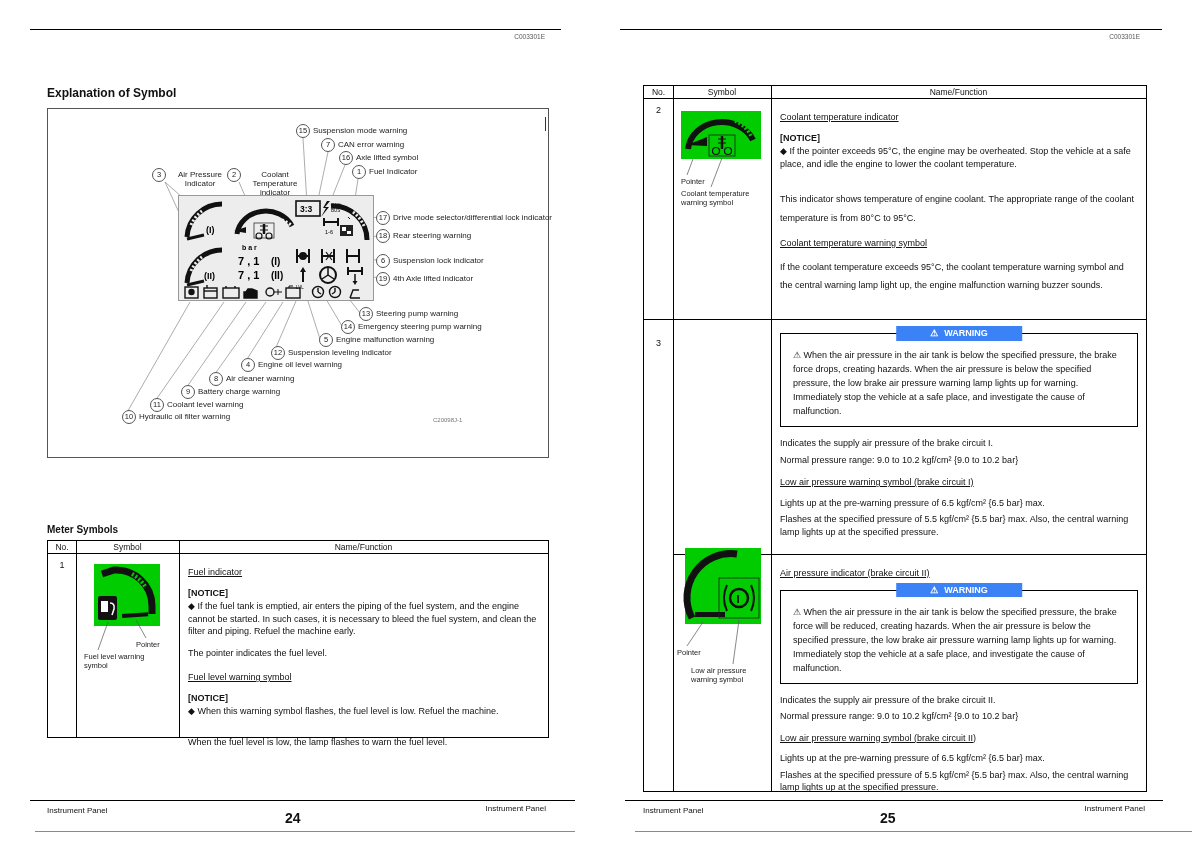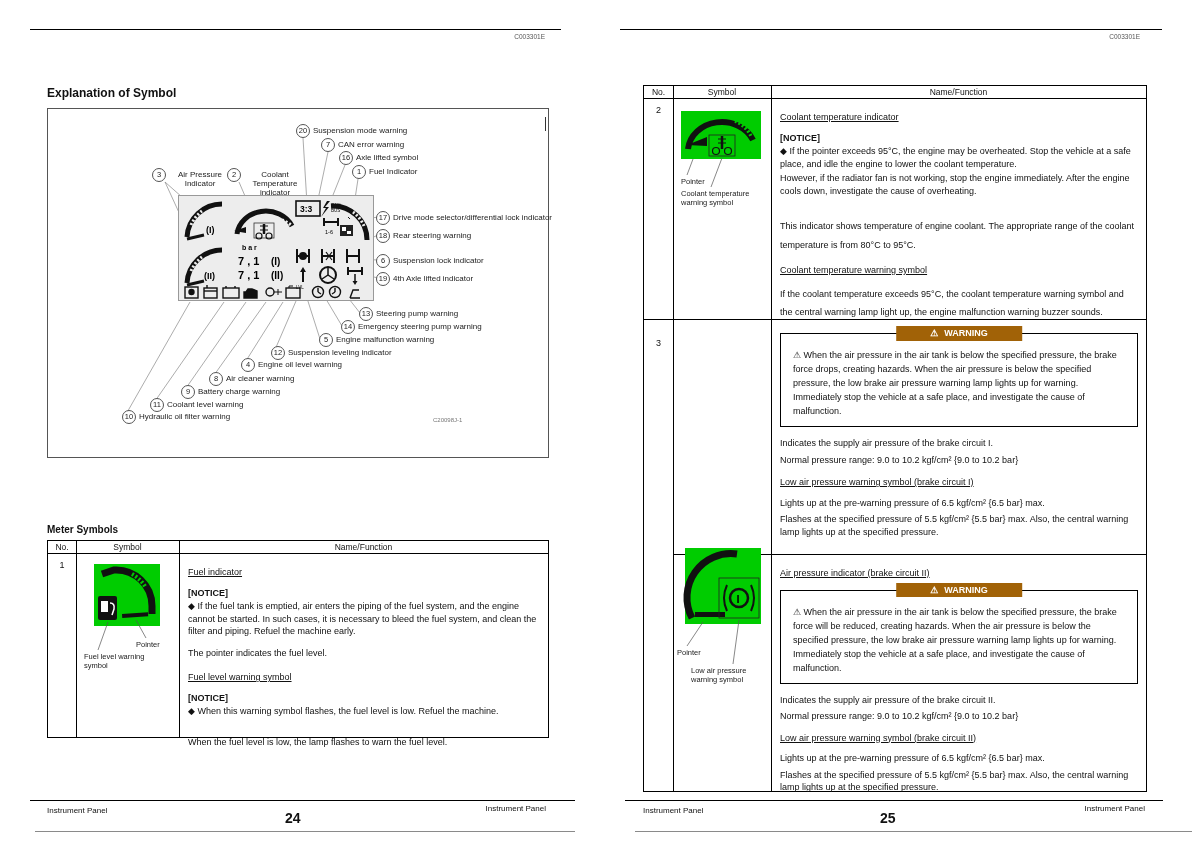--- a/index.html
+++ b/index.html
@@ -28,21 +28,21 @@
   .hline{position:absolute;height:0;border-top:1px solid #000;}
   .namecell{font-size:9px;line-height:12.5px;padding:9px 8px 0 9px;box-sizing:border-box;}
   .namecell .hd{text-decoration:underline;margin:3px 0 8px 0;}
   .namecell .notice{font-weight:bold;margin:2px 0 1px 0;}
   .namecell p{margin:0 0 9px 0;}
   .namecell p.loose{line-height:18.5px;margin-top:20px;}
   .nocell{font-size:9px;text-align:center;padding-top:6px;}
   .symcell{position:relative;}
   .symlabel{position:absolute;font-size:7.5px;line-height:1.25;color:#222;}
   .warnbox{position:relative;border:1px solid #000;margin:4px 0 10px 0;padding:14px 10px 8px 12px;}
-  .warnbar{position:absolute;top:-8px;left:50%;transform:translateX(-50%);background:#a16207;color:#fff;
+  .warnbar{position:absolute;top:-8px;left:50%;transform:translateX(-50%);background:#3b82f6;color:#fff;
            font-weight:bold;font-size:9px;padding:1px 34px;white-space:nowrap;}
   .warnbar .wt{font-size:9px;margin-right:6px;}
   .warnbox .wtxt{font-size:9px;line-height:14px;}
   .footer-label{position:absolute;font-size:8px;}
   .pageno{position:absolute;font-size:14px;font-weight:bold;}
 </style>
 </head>
 <body>
 
 <div class="canvas">
@@ -219,21 +219,21 @@
             <line x1="157" y1="97" x2="157" y2="93"></line>
             <line x1="157" y1="97" x2="154" y2="99"></line>
           </g>
         <g>
             <path d="M172,103 l3,-8 h6 m-9,8 h10" stroke-width="1.4"></path>
           </g>
       </g>
     </svg>
 
     <div class="callout" style="left:248px;top:15px;">
-        <span class="co-num">20</span>
+        <span class="co-num">15</span>
         <span class="co-label">Suspension mode warning</span>
       </div>
     <div class="callout" style="left:273px;top:29px;">
         <span class="co-num">7</span>
         <span class="co-label">CAN error warning</span>
       </div>
     <div class="callout" style="left:291px;top:42px;">
         <span class="co-num">16</span>
         <span class="co-label">Axle lifted symbol</span>
       </div>
@@ -380,21 +380,20 @@
         <line x1="20" y1="60" x2="14" y2="76" stroke="#555" stroke-width="0.7"></line>
         <line x1="49" y1="59" x2="38" y2="88" stroke="#555" stroke-width="0.7"></line>
       </svg>
       <span class="symlabel" style="left:8px;top:78px;">Pointer</span>
       <span class="symlabel" style="left:8px;top:90px;width:88px;">Coolant temperature warning symbol</span>
     </div>
     <div class="cell namecell" style="left:127px;top:13px;width:375px;height:220px;">
       <div class="hd">Coolant temperature indicator</div>
       <div class="notice">[NOTICE]</div>
       <p style="margin-bottom:2px;">◆ If the pointer exceeds 95°C, the engine may be overheated. Stop the vehicle at a safe place, and idle the engine to lower the coolant temperature.</p>
-      <p>However, if the radiator fan is not working, stop the engine immediately. After the engine cools down, investigate the cause of overheating.</p>
       <p class="loose">This indicator shows temperature of engine coolant. The appropriate range of the coolant temperature is from 80°C to 95°C.</p>
       <div class="hd" style="margin-top:10px;">Coolant temperature warning symbol</div>
       <p class="loose" style="margin-top:0;">If the coolant temperature exceeds 95°C, the coolant temperature warning symbol and the central warning lamp light up, the engine malfunction warning buzzer sounds.</p>
     </div>
 
     <div class="cell nocell" style="left:0;top:246px;width:29px;">3</div>
 
     <div class="cell symcell" style="left:29px;top:234px;width:98px;height:234px;">
       <svg width="98" height="150">
         <rect x="12" y="8" width="76" height="76" fill="#00cc00"></rect>

